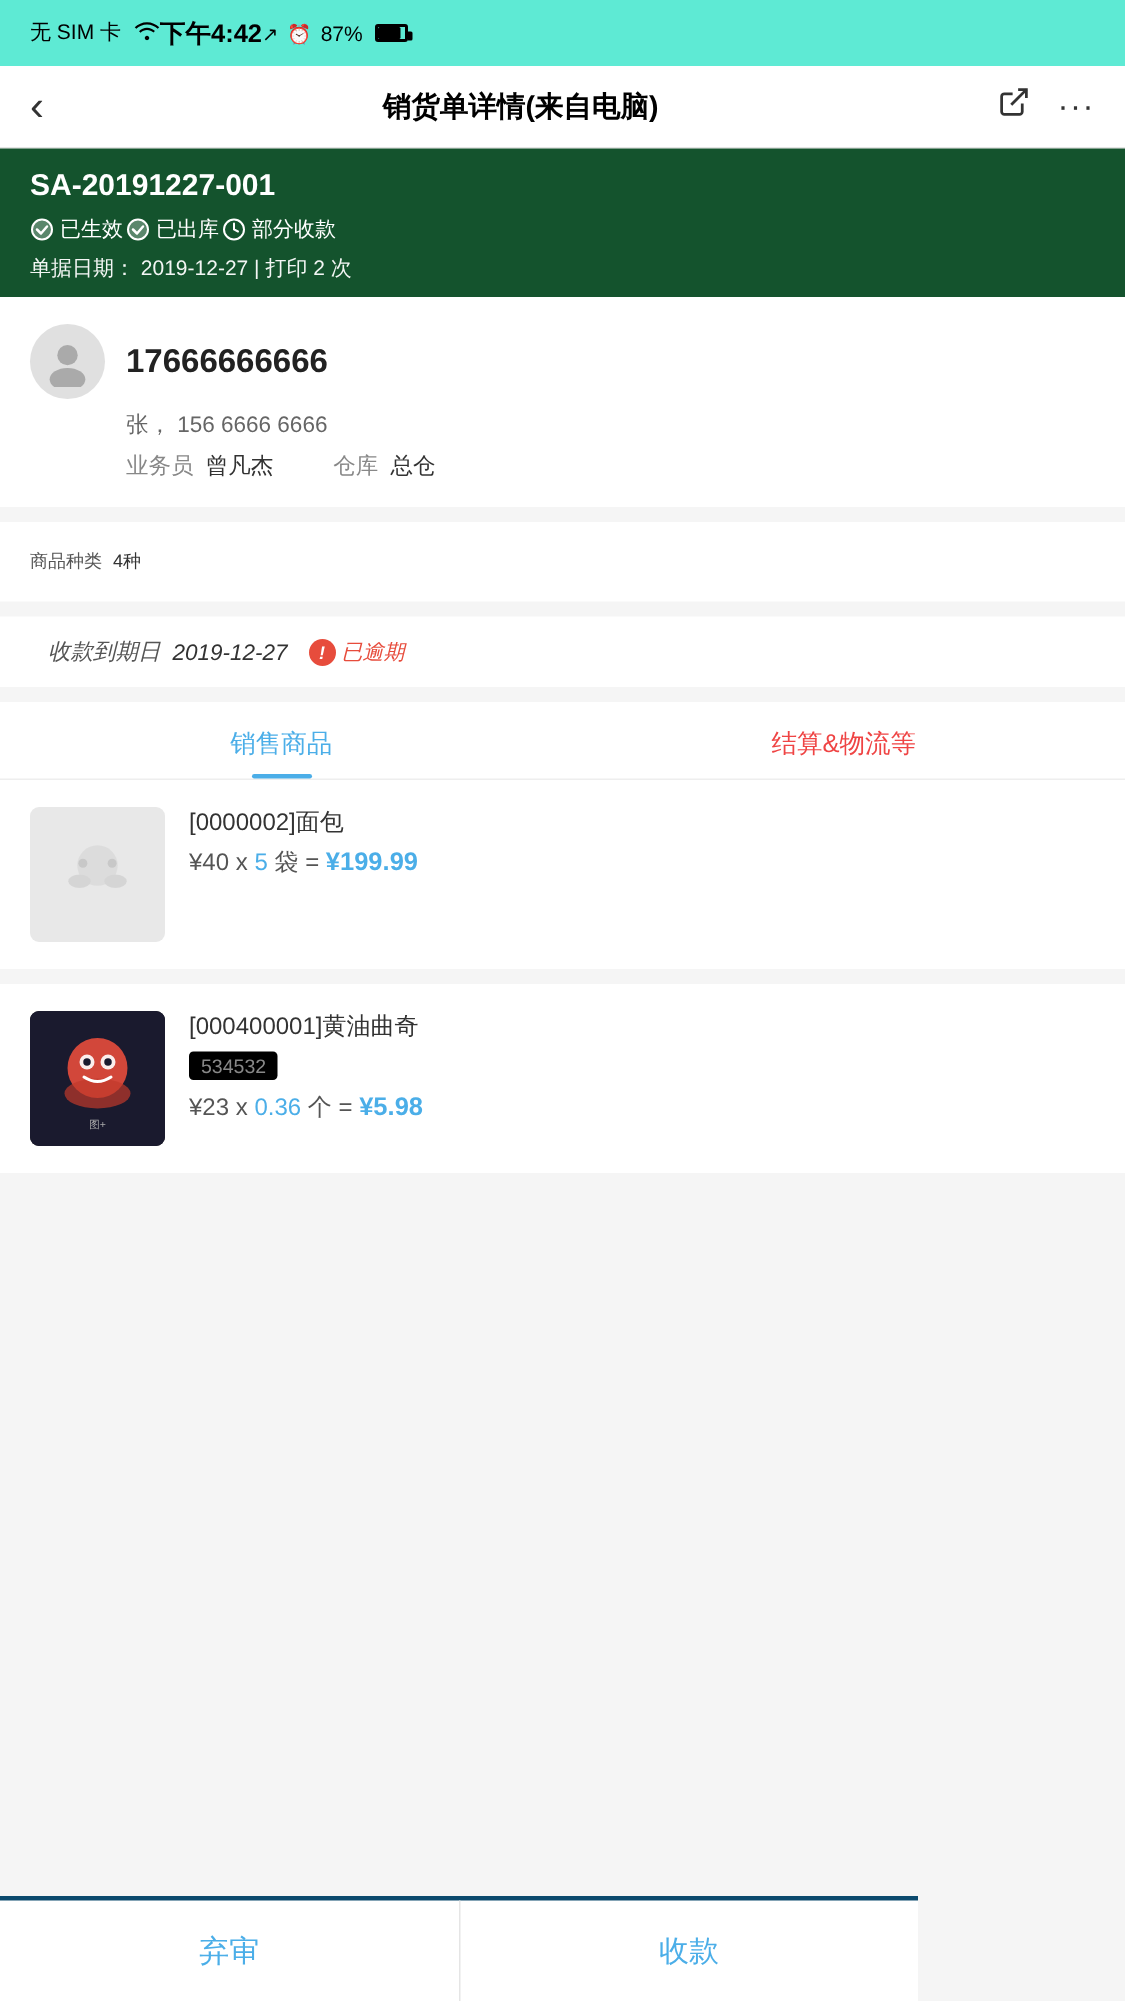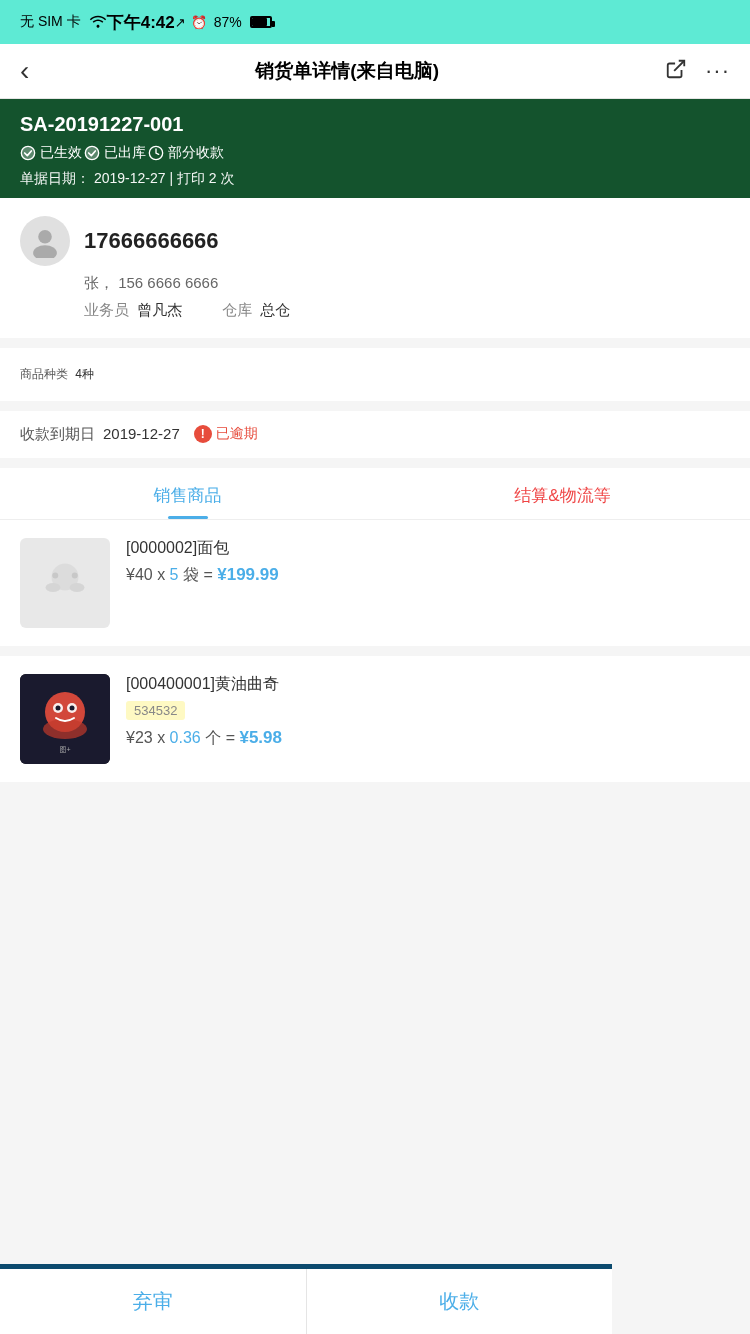--- a/index.html
+++ b/index.html
@@ -144,27 +144,28 @@
       gap: 20px;
       margin-bottom: 6px;
       font-size: 15px;
     }
     .amount-label { color: #555; }
     .amount-value { color: #4BAEE8; font-weight: 600; font-size: 16px; }
 
     
     .due-section {
       background: #fff;
-      padding: 14px 20px;
+      padding: 14px 32px;
       margin-bottom: 10px;
       display: flex;
-      align-items: flex-start;
+      align-items: flex-end;
       gap: 8px;
       font-size: 15px;
       color: #555;
+      font-style: italic;
     }
     .due-label { color: #555; }
     .due-date { color: #333; margin-right: 6px; }
     .overdue-badge {
       display: flex;
       align-items: center;
       gap: 4px;
       color: #e74c3c;
       font-size: 14px;
     }
@@ -251,21 +252,21 @@
     }
     .product-info { flex: 1; }
     .product-name {
       font-size: 16px;
       color: #333;
       font-weight: 500;
       margin-bottom: 6px;
     }
     .product-tag {
       display: inline-block;
-      background: #fef9c3;
+      background: #000000;
       color: #888;
       font-size: 13px;
       padding: 2px 8px;
       border-radius: 3px;
       margin-bottom: 8px;
     }
     .product-price-row {
       font-size: 16px;
       color: #555;
     }
@@ -273,21 +274,21 @@
     .price-total { color: #4BAEE8; font-weight: 700; font-size: 17px; }
 
     
     .bottom-bar {
       position: fixed;
       bottom: 0;
       left: 0;
       width: 612px;
       height: 70px;
       background: #fff;
-      border-top: 5px solid #0c4a6e;
+      border-top: 3px solid #0c4a6e;
       display: flex;
     }
     .bottom-btn {
       flex: 1;
       display: flex;
       align-items: center;
       justify-content: center;
       font-size: 20px;
       font-weight: 500;
       cursor: pointer;

